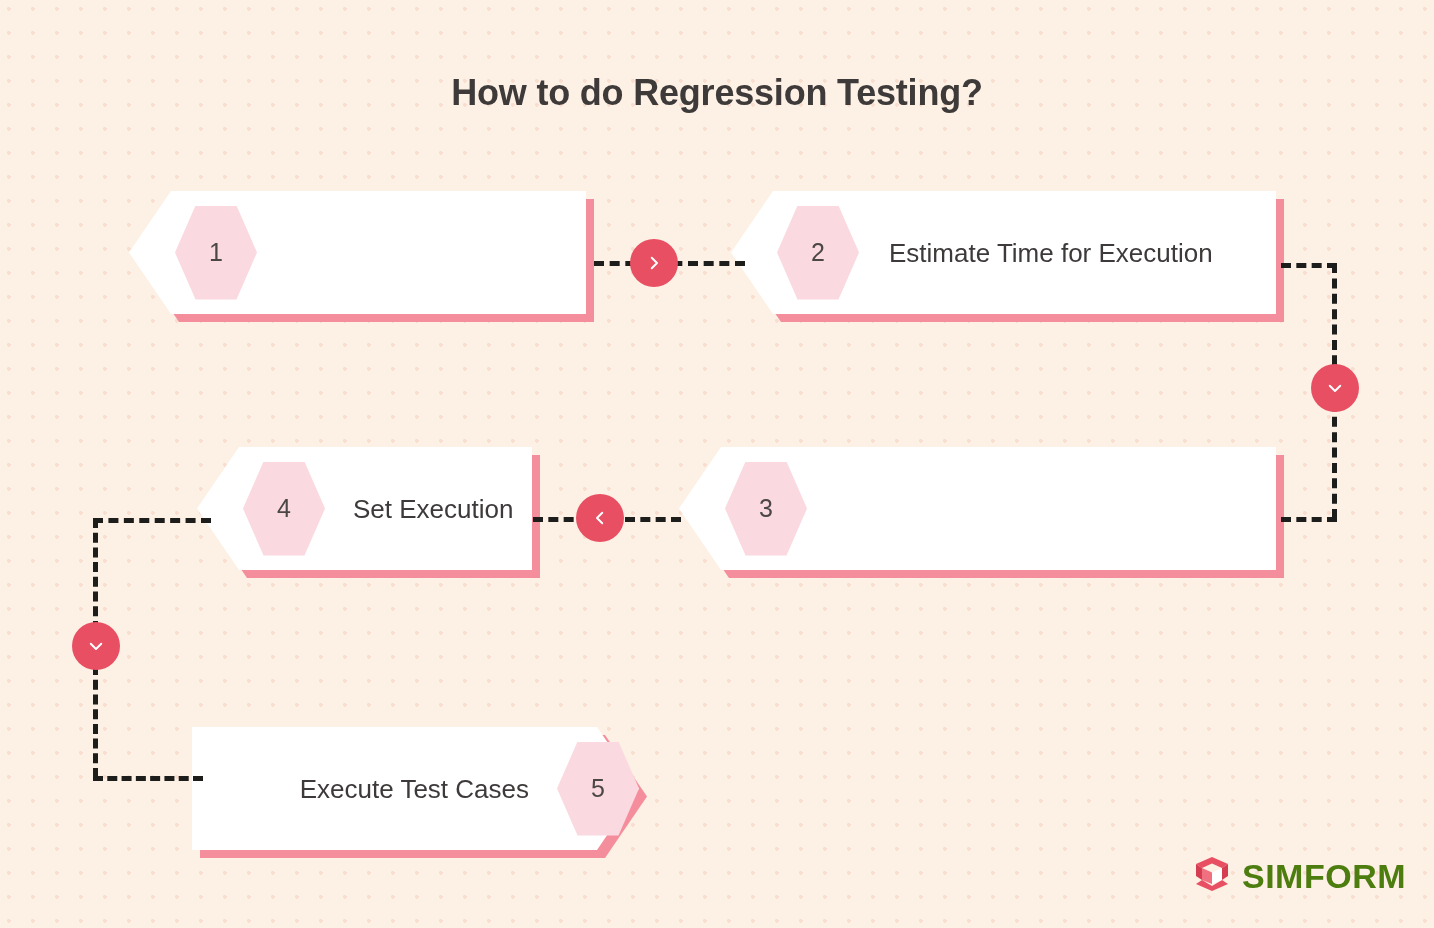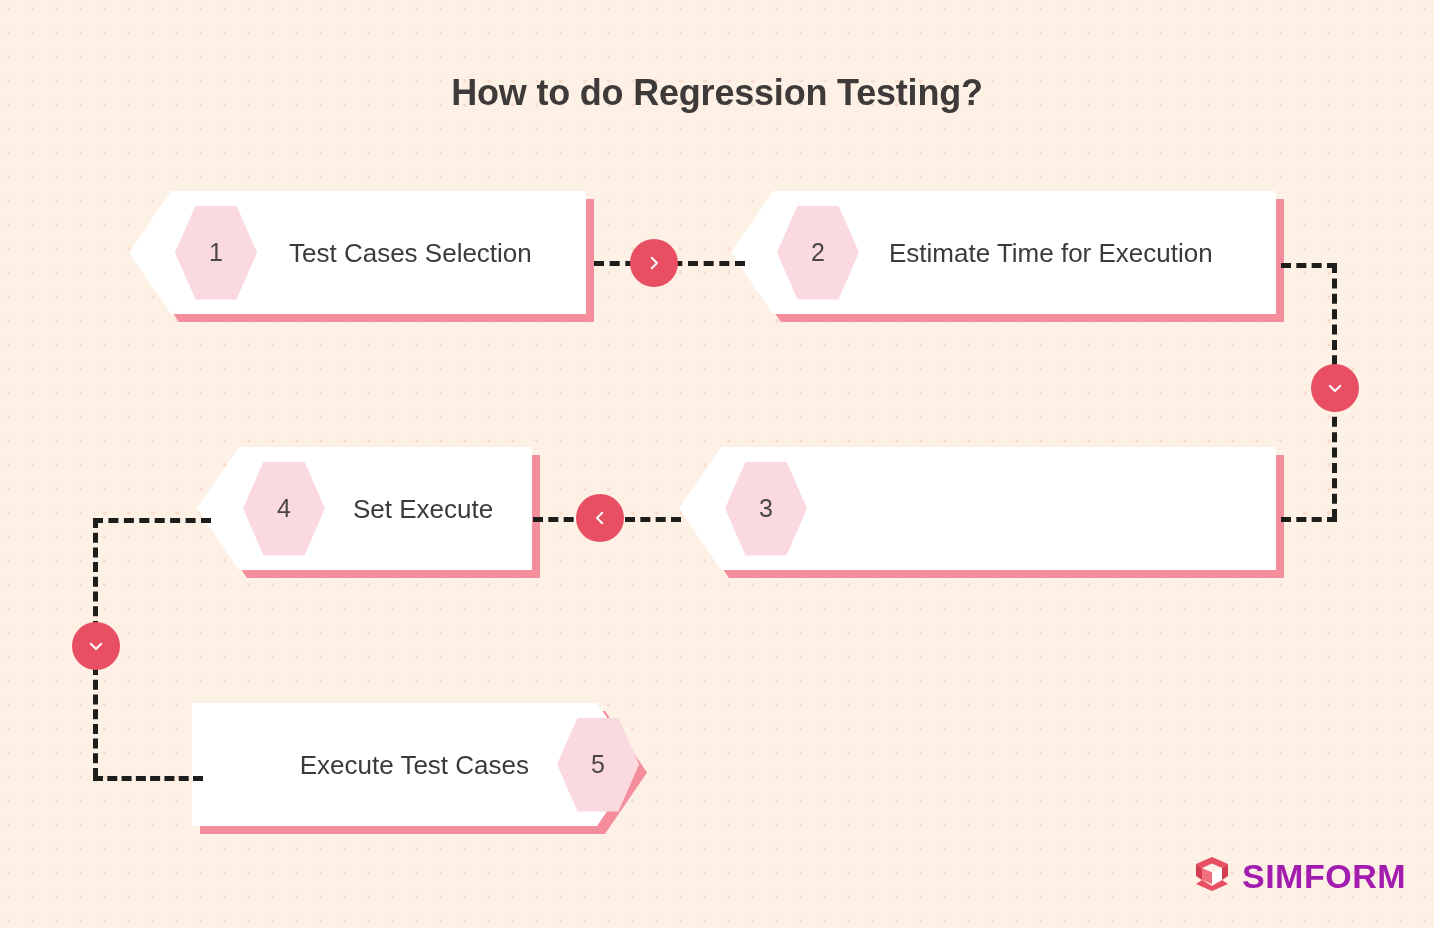--- a/index.html
+++ b/index.html
@@ -131,40 +131,39 @@
     position: absolute;
     left: 1192px;
     top: 855px;
     display: flex;
     align-items: center;
     gap: 10px;
   }
   #logo-text {
     font-size: 34px;
     font-weight: bold;
-    color: #a21caf;
+    color: #4d7c0f;
     letter-spacing: 0.5px;
     line-height: 1;
   }
 </style>
 </head>
 <body>
 
 <div id="canvas"></div>
 
 <div id="page-title">How to do Regression Testing?</div>
 
 <div class="card" style="left:137px; top:199px; width:457px; height:123px;">
   <div class="card-shadow clip-left"></div>
   <div class="card-face clip-left" style="left:-8px; top:-8px; width:457px; height:123px;"></div>
   <div class="card-inner" style="left:-8px; top:-8px; padding-left:46px;">
     <div class="hex">
       <span>1</span>
     </div>
-    <div class="card-label" style="margin-left:32px;">Test Cases Selection</div>
   </div>
 </div>
 
 <div class="card" style="left:739px; top:199px; width:545px; height:123px;">
   <div class="card-shadow clip-left"></div>
   <div class="card-face clip-left" style="left:-8px; top:-8px; width:545px; height:123px;"></div>
   <div class="card-inner" style="left:-8px; top:-8px; padding-left:46px;">
     <div class="hex">
       <span>2</span>
     </div>
@@ -182,25 +181,25 @@
   </div>
 </div>
 
 <div class="card" style="left:205px; top:455px; width:335px; height:123px;">
   <div class="card-shadow clip-left"></div>
   <div class="card-face clip-left" style="left:-8px; top:-8px; width:335px; height:123px;"></div>
   <div class="card-inner" style="left:-8px; top:-8px; padding-left:46px;">
     <div class="hex">
       <span>4</span>
     </div>
-    <div class="card-label" style="margin-left:28px;">Set Execute</div>
-  </div>
-</div>
-
-<div class="card" style="left:192px; top:711px; width:447px; height:123px;">
+    <div class="card-label" style="margin-left:28px;">Set Execution</div>
+  </div>
+</div>
+
+<div class="card" style="left:192px; top:735px; width:447px; height:123px;">
   <div class="card-shadow clip-right" style="left:8px; top:0px;"></div>
   <div class="card-face clip-right" style="left:0px; top:-8px; width:447px; height:123px;"></div>
   <div class="card-inner" style="left:0px; top:-8px; padding-right:46px; justify-content:flex-end;">
     <div class="card-label" style="margin-right:28px;">Execute Test Cases</div>
     <div class="hex">
       <span>5</span>
     </div>
   </div>
 </div>
 

